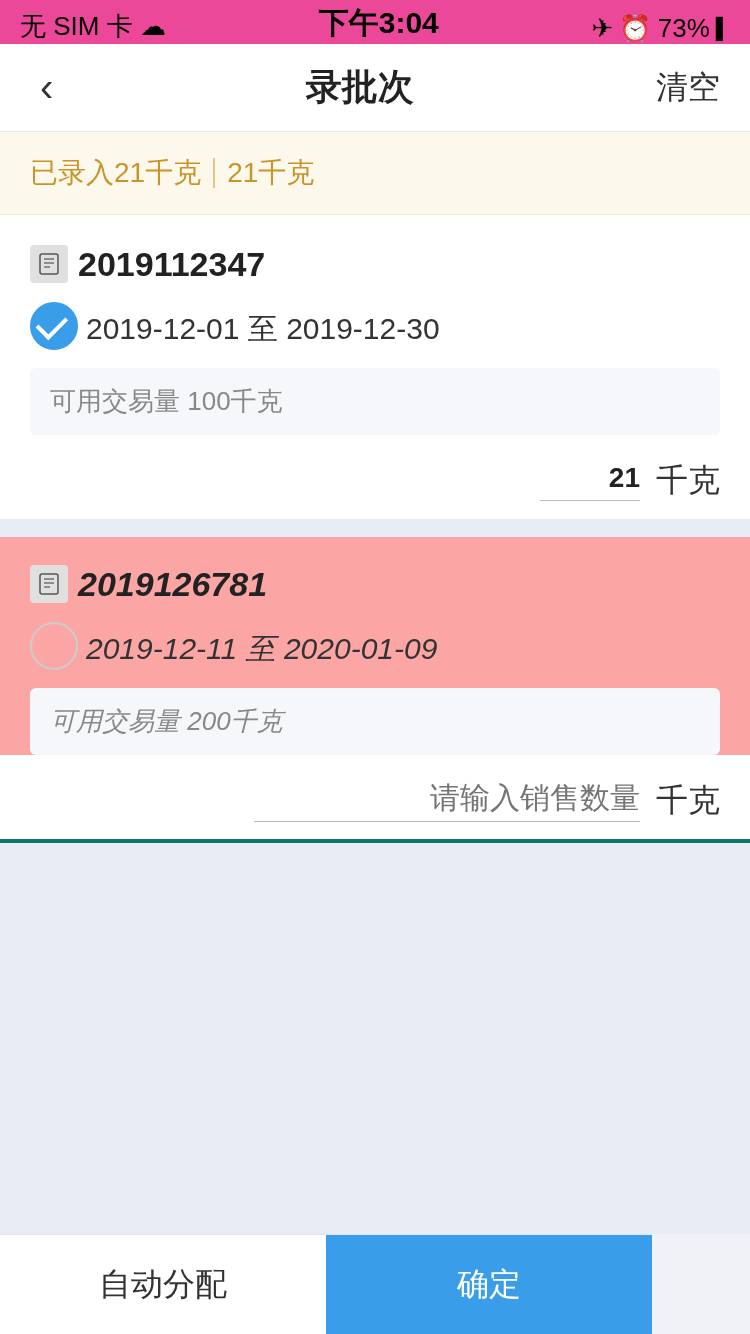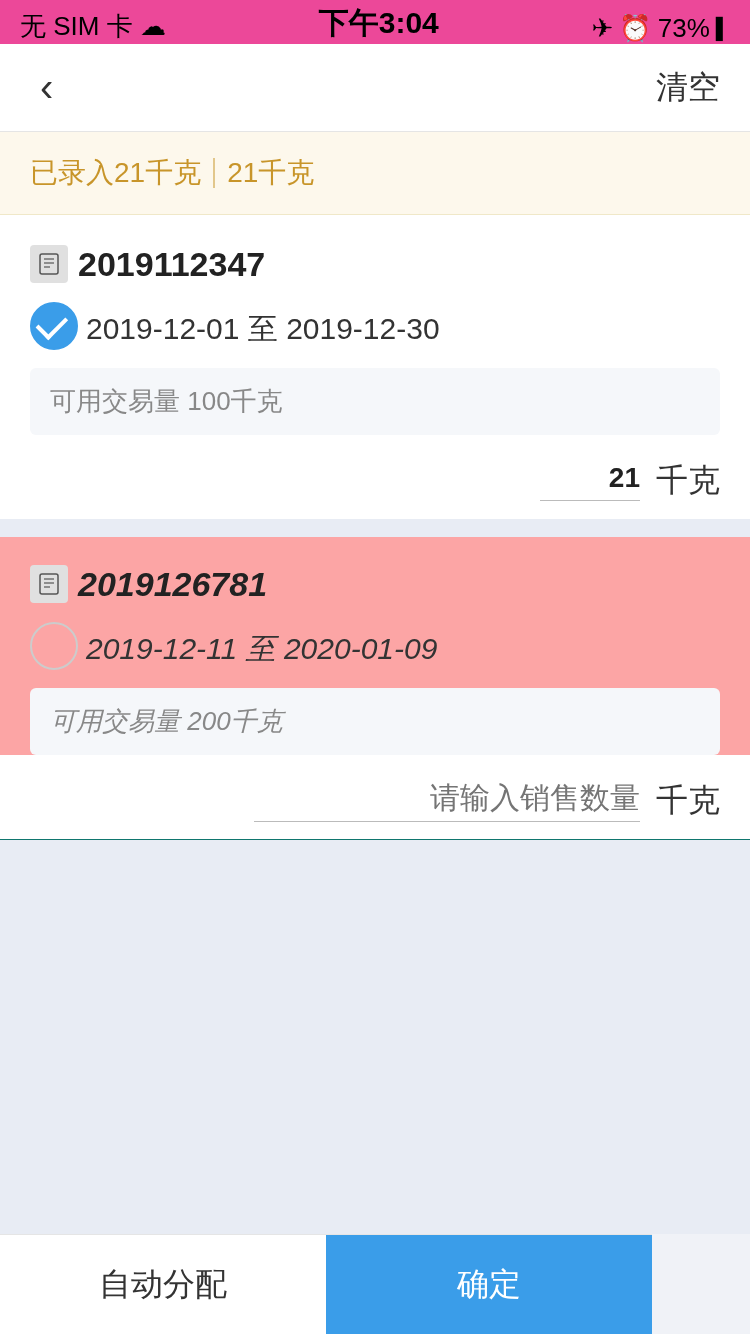--- a/index.html
+++ b/index.html
@@ -205,21 +205,21 @@
       font-style: italic;
     }
 
     .input-quantity-row {
       display: flex;
       align-items: center;
       justify-content: flex-end;
       gap: 16px;
       padding: 24px 30px 16px 30px;
       background: #fff;
-      border-bottom: 1px solid #0f766e;
+      border-bottom: 4px solid #0f766e;
     }
     .input-unit {
       font-size: 32px;
       color: #333;
     }
     .input-field {
       border: none;
       outline: none;
       font-size: 30px;
       color: #ccc;
@@ -292,20 +292,21 @@
     <div class="status-right">
       <span>✈</span>
       <span>⏰</span>
       <span>73%</span>
       <span style="font-size:20px;">▌</span>
     </div>
   </div>
 
   <div class="nav-bar">
     <div class="nav-back">‹</div>
+    <div class="nav-title">录批次</div>
     <div class="nav-action">清空</div>
   </div>
 
   <div class="info-banner">
     <span class="info-banner-item">已录入21千克</span>
     <div class="info-banner-divider"></div>
     <span class="info-banner-item">21千克</span>
   </div>
 
   <div class="card">

